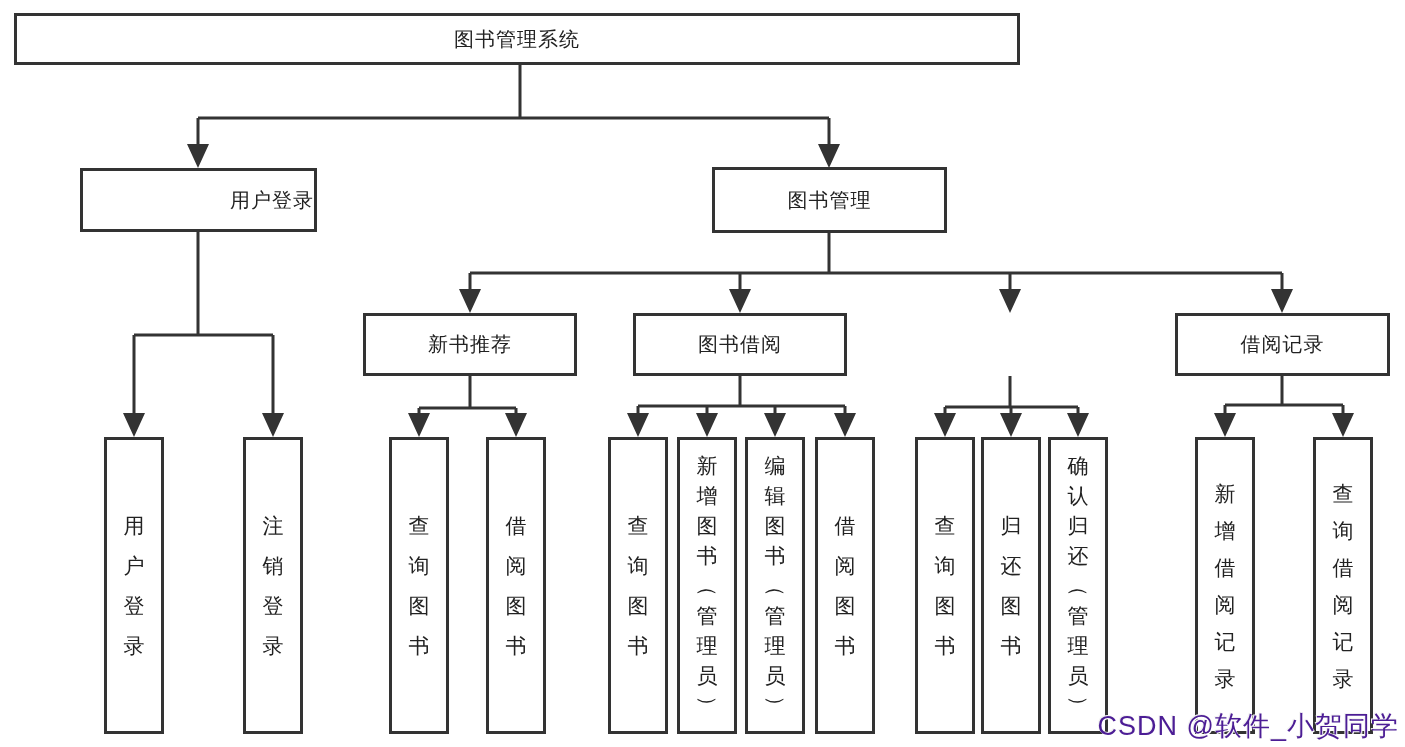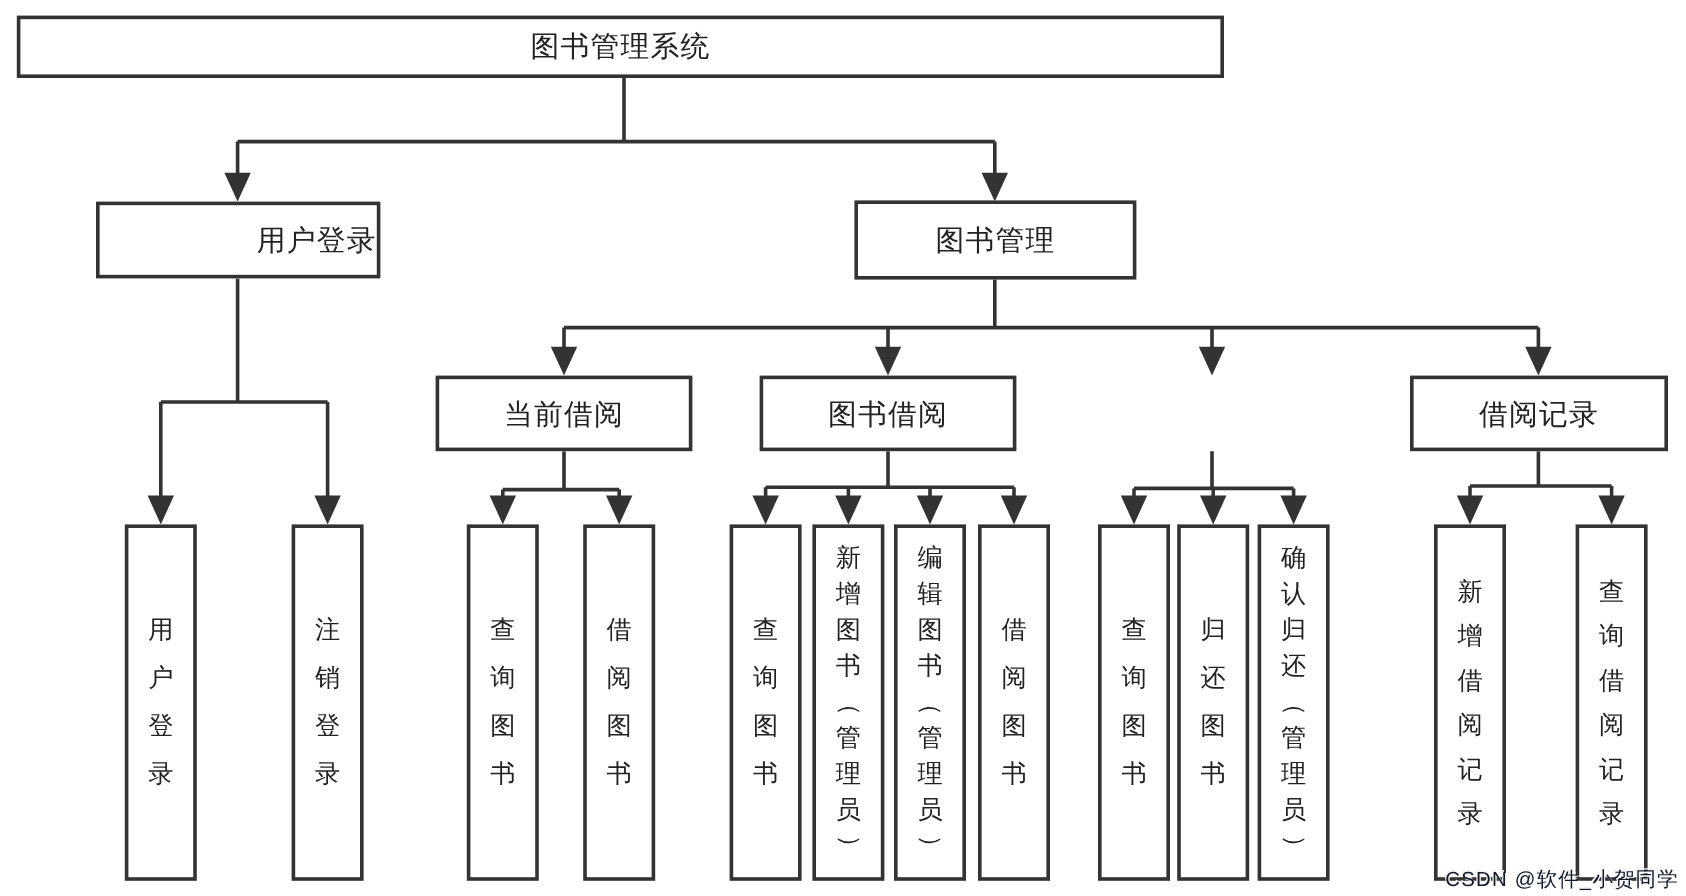--- a/index.html
+++ b/index.html
@@ -27,21 +27,21 @@
     position: absolute;
     box-sizing: border-box;
     border: 3px solid #333333;
     background: #ffffff;
     display: flex;
     align-items: center;
     justify-content: center;
     color: #222222;
   }
   .node.h-node {
-    font-size: 24px;
+    font-size: 20px;
     letter-spacing: 1px;
     white-space: nowrap;
   }
   .node.v-node {
     width: 60px;
     height: 297px;
     top: 437px;
   }
   .v-label {
     display: flex;
@@ -56,22 +56,22 @@
     display: block;
     text-align: center;
   }
   .v-label span.rot {
     transform: rotate(90deg);
   }
   .watermark {
     position: absolute;
     right: 6px;
     bottom: 3px;
-    font-size: 17px;
-    color: #0f172a;
+    font-size: 27px;
+    color: #4c1d95;
     text-shadow: 1px 1px 0 #ffffff, -1px -1px 0 #f2f2f2;
     letter-spacing: 1px;
     white-space: nowrap;
     z-index: 5;
   }
 </style>
 </head>
 <body>
 
 <div class="canvas">
@@ -138,21 +138,21 @@
   </div>
 
   <div class="node h-node" style="left:80px; top:168px; width:237px; height:64px;justify-content:flex-end;">
     <span>用户登录</span>
   </div>
   <div class="node h-node" style="left:712px; top:167px; width:235px; height:66px;">
     <span>图书管理</span>
   </div>
 
   <div class="node h-node" style="left:363px; top:313px; width:214px; height:63px;">
-    <span>当前借阅</span>
+    <span>新书推荐</span>
   </div>
   <div class="node h-node" style="left:633px; top:313px; width:214px; height:63px;">
     <span>图书借阅</span>
   </div>
   <div class="node h-node" style="left:1175px; top:313px; width:215px; height:63px;">
     <span>借阅记录</span>
   </div>
 
   <div class="node v-node" style="left:104px;">
     <div class="v-label">

